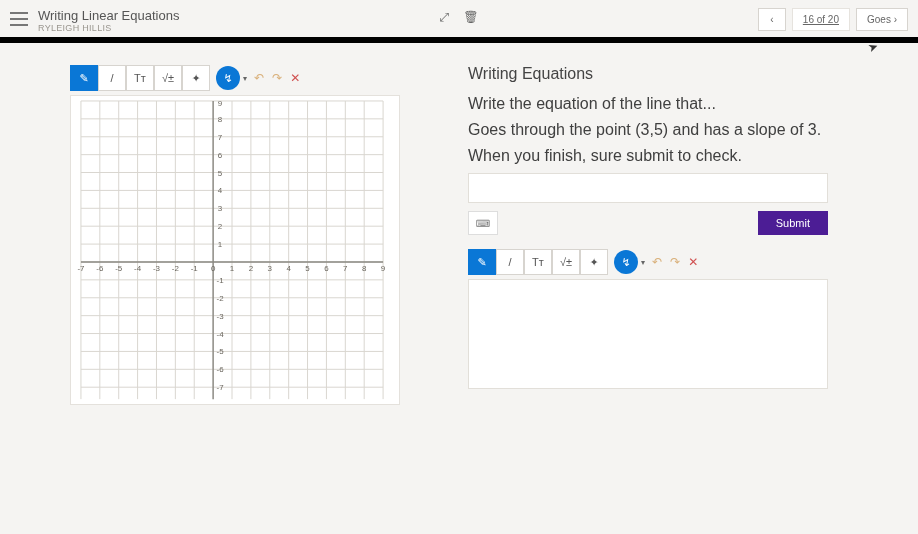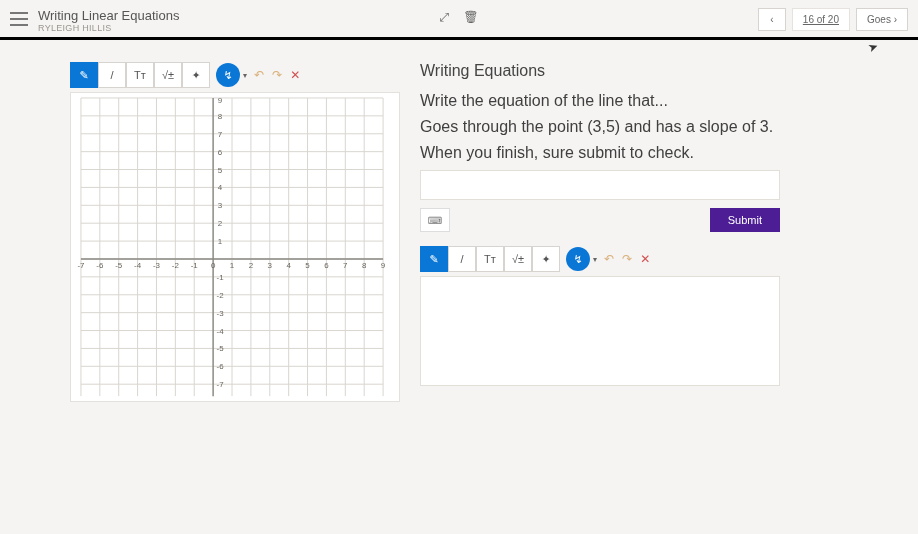--- a/index.html
+++ b/index.html
@@ -9,21 +9,21 @@
     width: 918px;
     height: 534px;
     overflow: hidden;
     position: relative;
     color: #444;
   }
   .topbar {
     display: flex;
     align-items: flex-start;
     padding: 8px 10px 4px 10px;
-    border-bottom: 3px solid #000000;
+    border-bottom: 6px solid #000000;
   }
   .menu-icon {
     width: 18px; height: 14px;
     display: flex; flex-direction: column; justify-content: space-between;
     margin-right: 10px;
     margin-top: 4px;
     cursor: pointer;
   }
   .menu-icon div { height: 2px; background:#777; }
   .title-block { flex: 0 0 auto; }
@@ -95,21 +95,21 @@
   .graph-wrap {
     position:relative;
     width: 330px;
     height: 310px;
     background:#fff;
     border:1px solid #e4e1dc;
   }
   .graph-svg { position:absolute; inset:0; }
 
   
-  .right-col { flex:1; max-width: 360px; }
+  .right-col { flex:1; max-width: 360px; margin-left: 48px; }
   .section-title { font-size:16px; color:#444; margin-bottom:12px; }
   .prompt-line { font-size:16px; color:#404040; margin-bottom:8px; }
   .answer-row {
     border:1px solid #e2dfd9;
     background:#fff;
     height:30px;
     margin-top:6px;
     margin-bottom:8px;
   }
   .submit-row {

